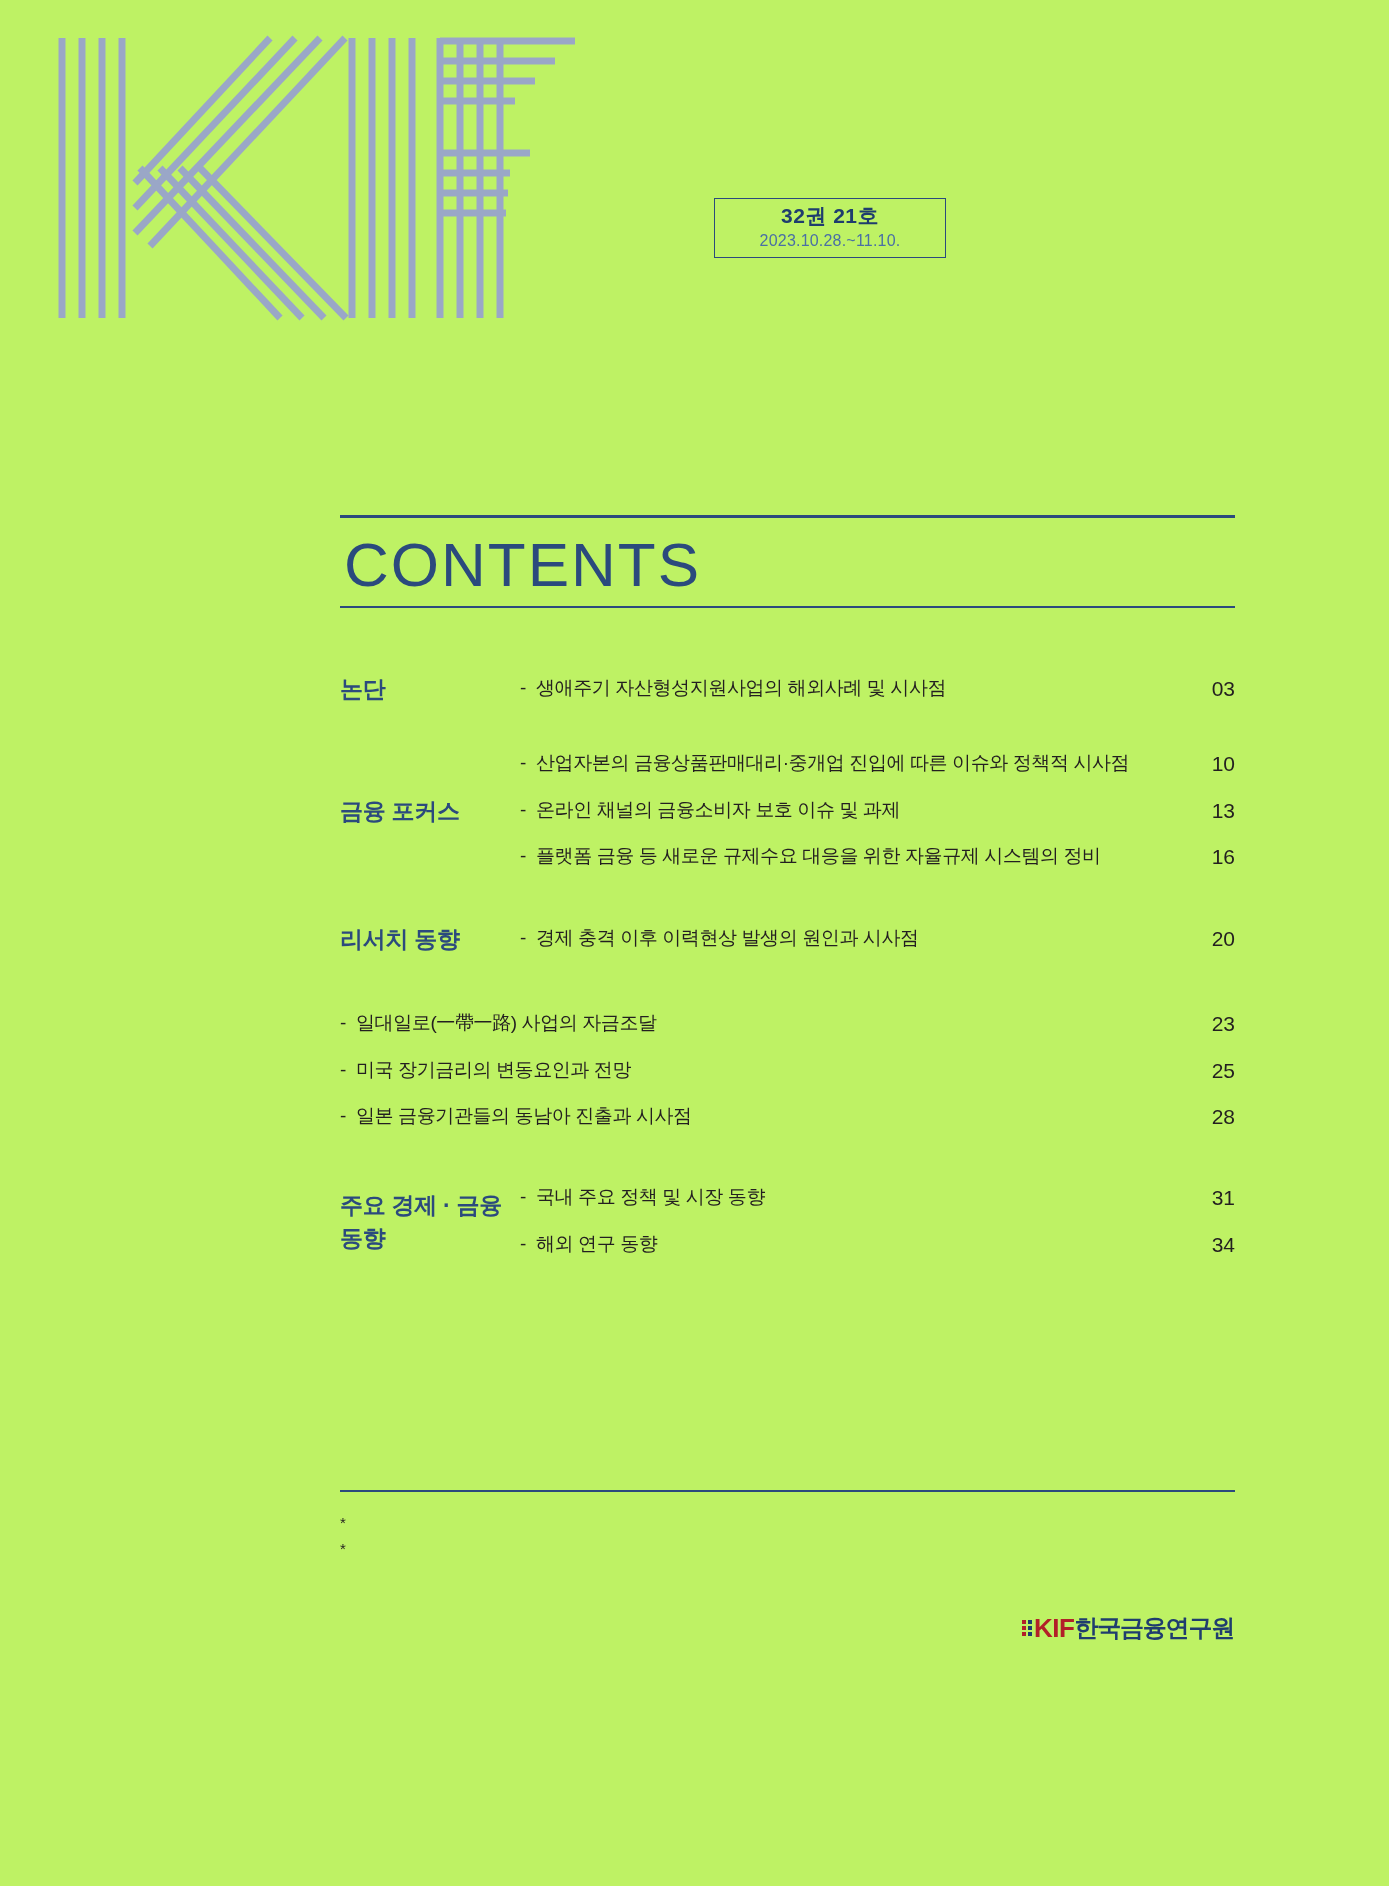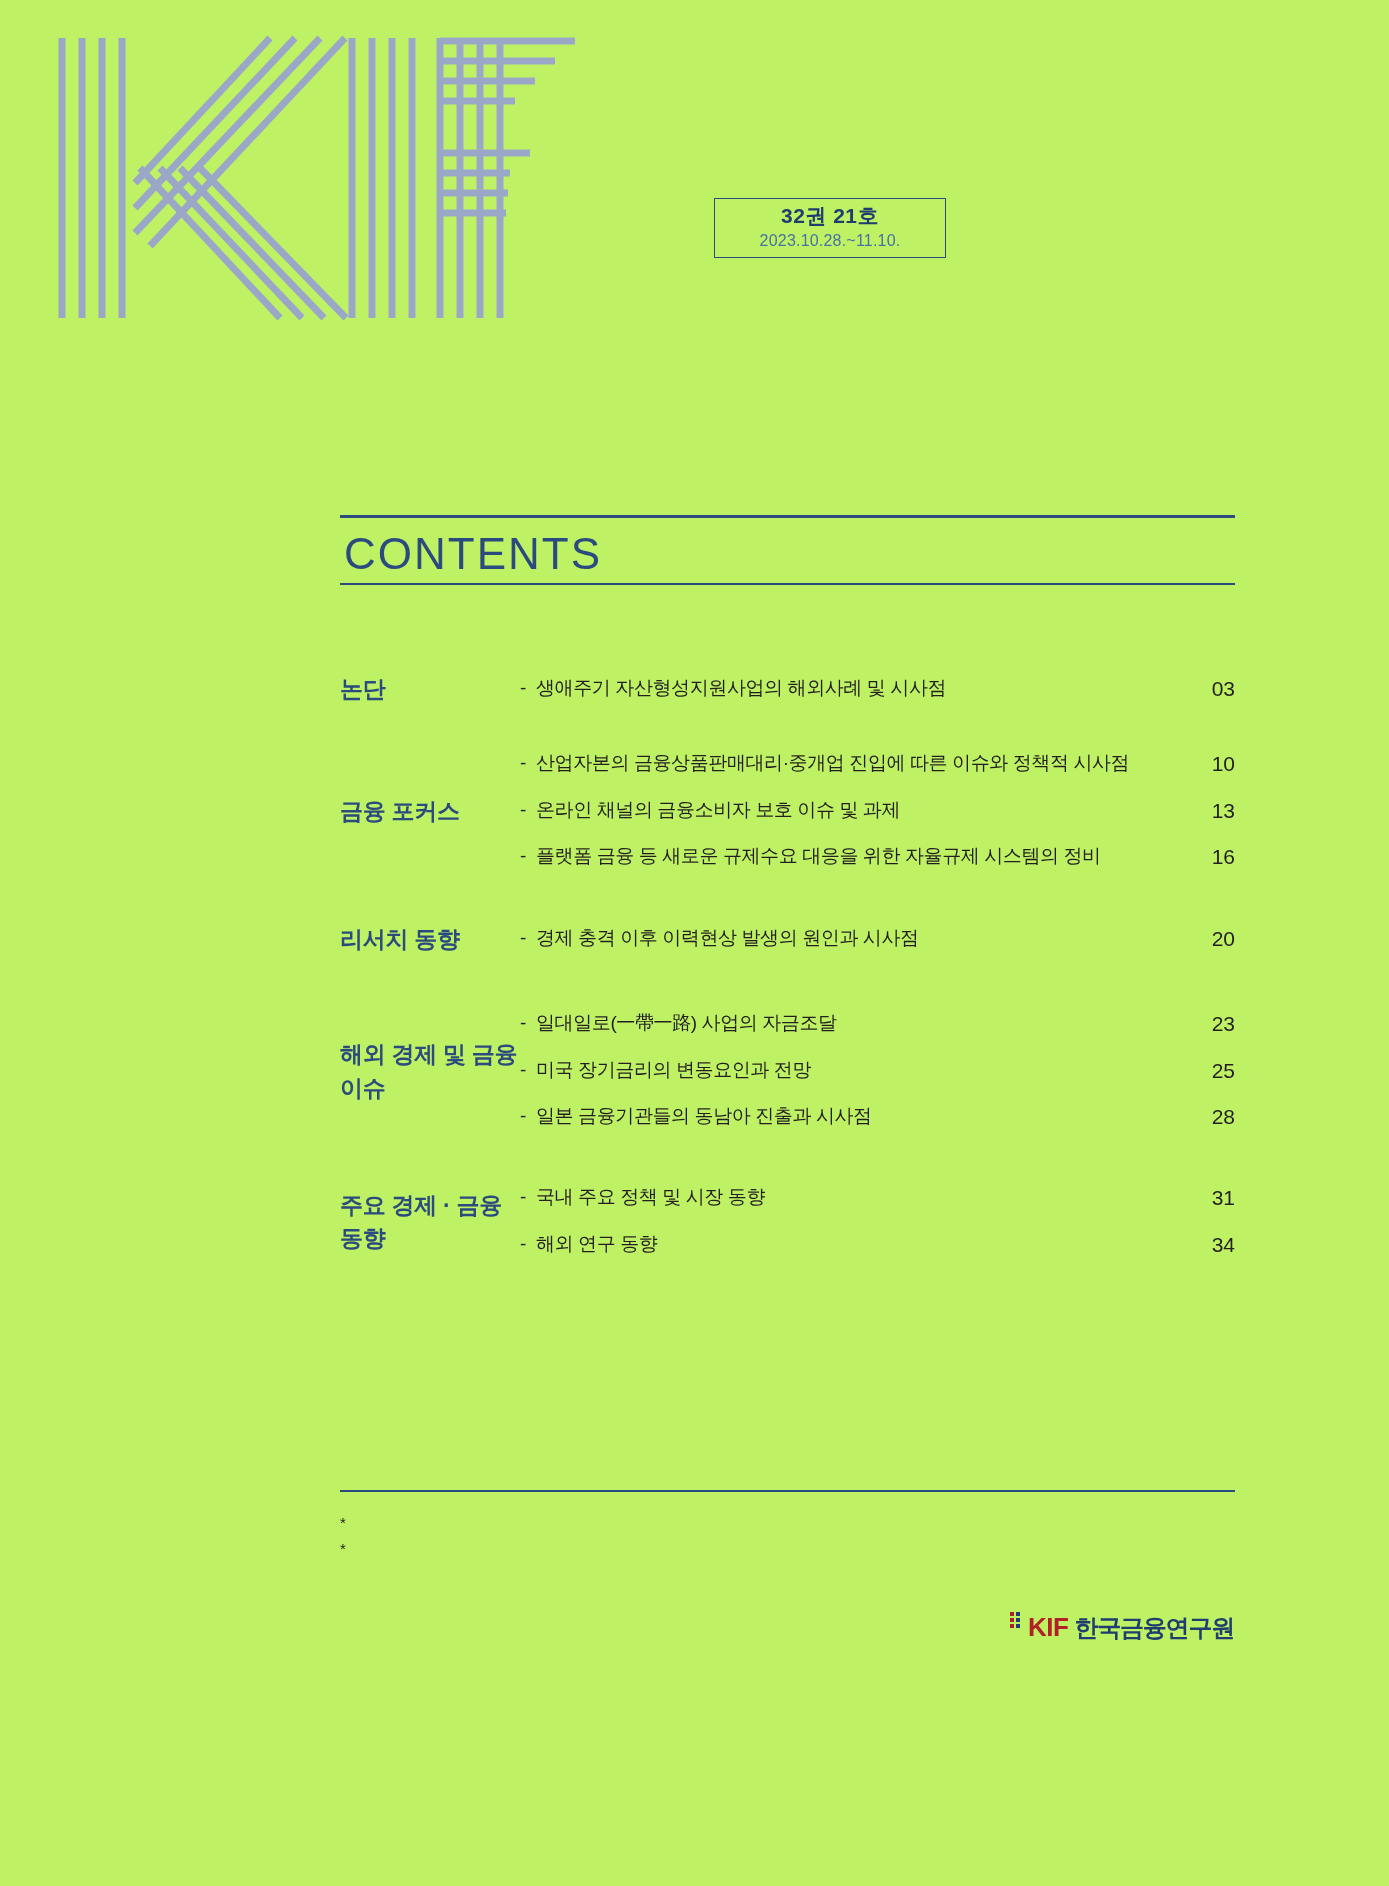--- a/index.html
+++ b/index.html
@@ -68,21 +68,21 @@
   .rule-top {
     border-top: 3px solid #2b4a7d;
     width: 100%;
   }
   .rule-bottom {
     border-top: 2px solid #2b4a7d;
     width: 100%;
   }
   .contents-title {
     font-family: "Liberation Sans", "DejaVu Sans", sans-serif;
-    font-size: 44px;
+    font-size: 62px;
     font-weight: 500;
     color: #2b4a7d;
     letter-spacing: 2px;
     line-height: 1.25;
     padding: 8px 0 2px 4px;
     margin: 0;
   }
 
   
   .toc {
@@ -170,22 +170,21 @@
     width: 16px;
     flex: 0 0 16px;
   }
 
   
   .brand {
     position: absolute;
     right: 155px;
     top: 1612px;
     display: flex;
-    align-items: flex-start;
-    gap: 6px;
+    align-items: center;
   }
   .brand-dots {
     display: grid;
     grid-template-columns: repeat(2, 4px);
     grid-template-rows: repeat(3, 4px);
     gap: 2px;
     margin-right: 2px;
   }
   .brand-dots i {
     display: block;
@@ -303,21 +302,20 @@
       <div class="toc-items">
         <div class="toc-row">
           <span class="toc-dash">-</span>
           <span class="toc-text">경제 충격 이후 이력현상 발생의 원인과 시사점</span>
           <span class="toc-page">20</span>
         </div>
       </div>
     </div>
 
     <div class="toc-group g-overseas">
-      <div class="toc-cat">해외 경제 및 금융 이슈</div>
       <div class="toc-items">
         <div class="toc-row">
           <span class="toc-dash">-</span>
           <span class="toc-text">일대일로(一帶一路) 사업의 자금조달</span>
           <span class="toc-page">23</span>
         </div>
         <div class="toc-row">
           <span class="toc-dash">-</span>
           <span class="toc-text">미국 장기금리의 변동요인과 전망</span>
           <span class="toc-page">25</span>

